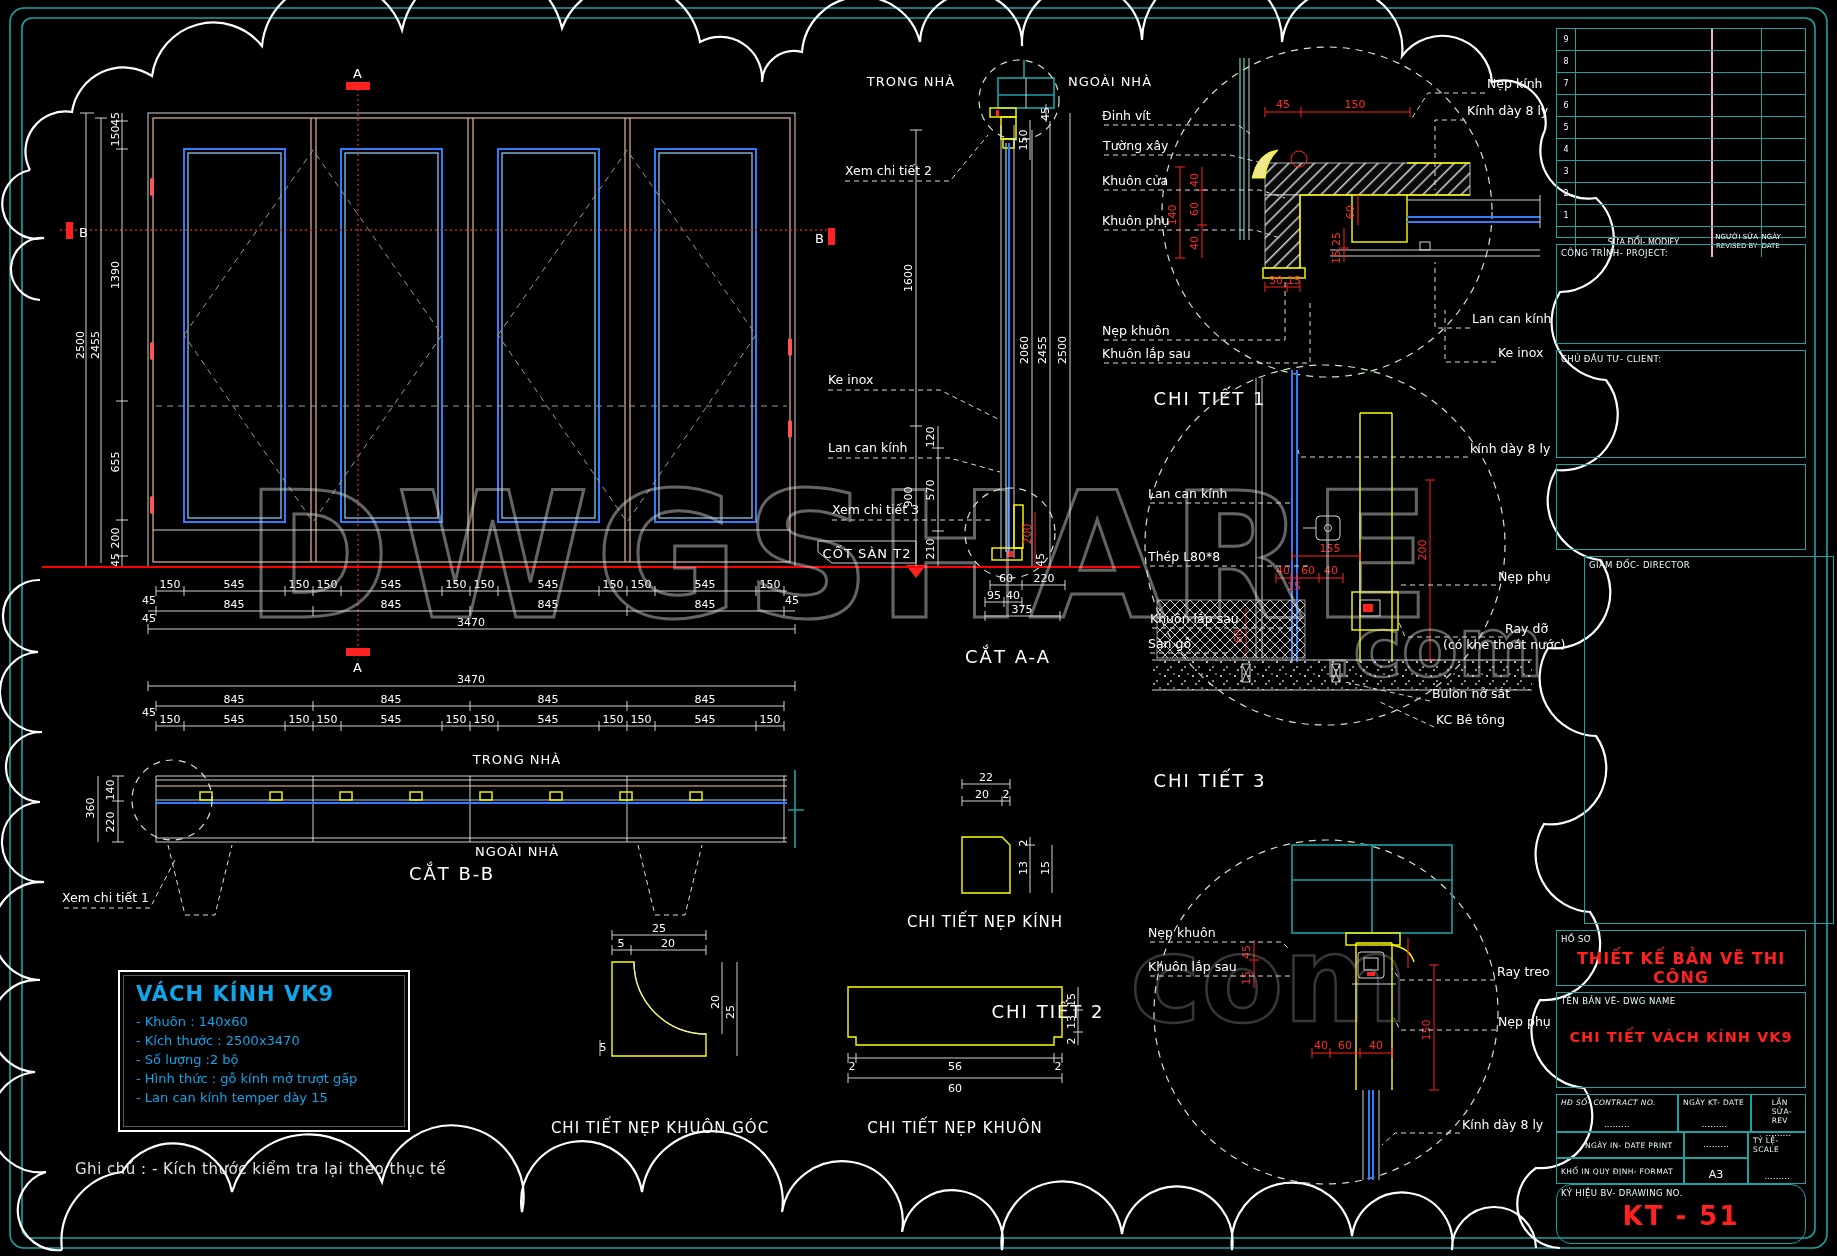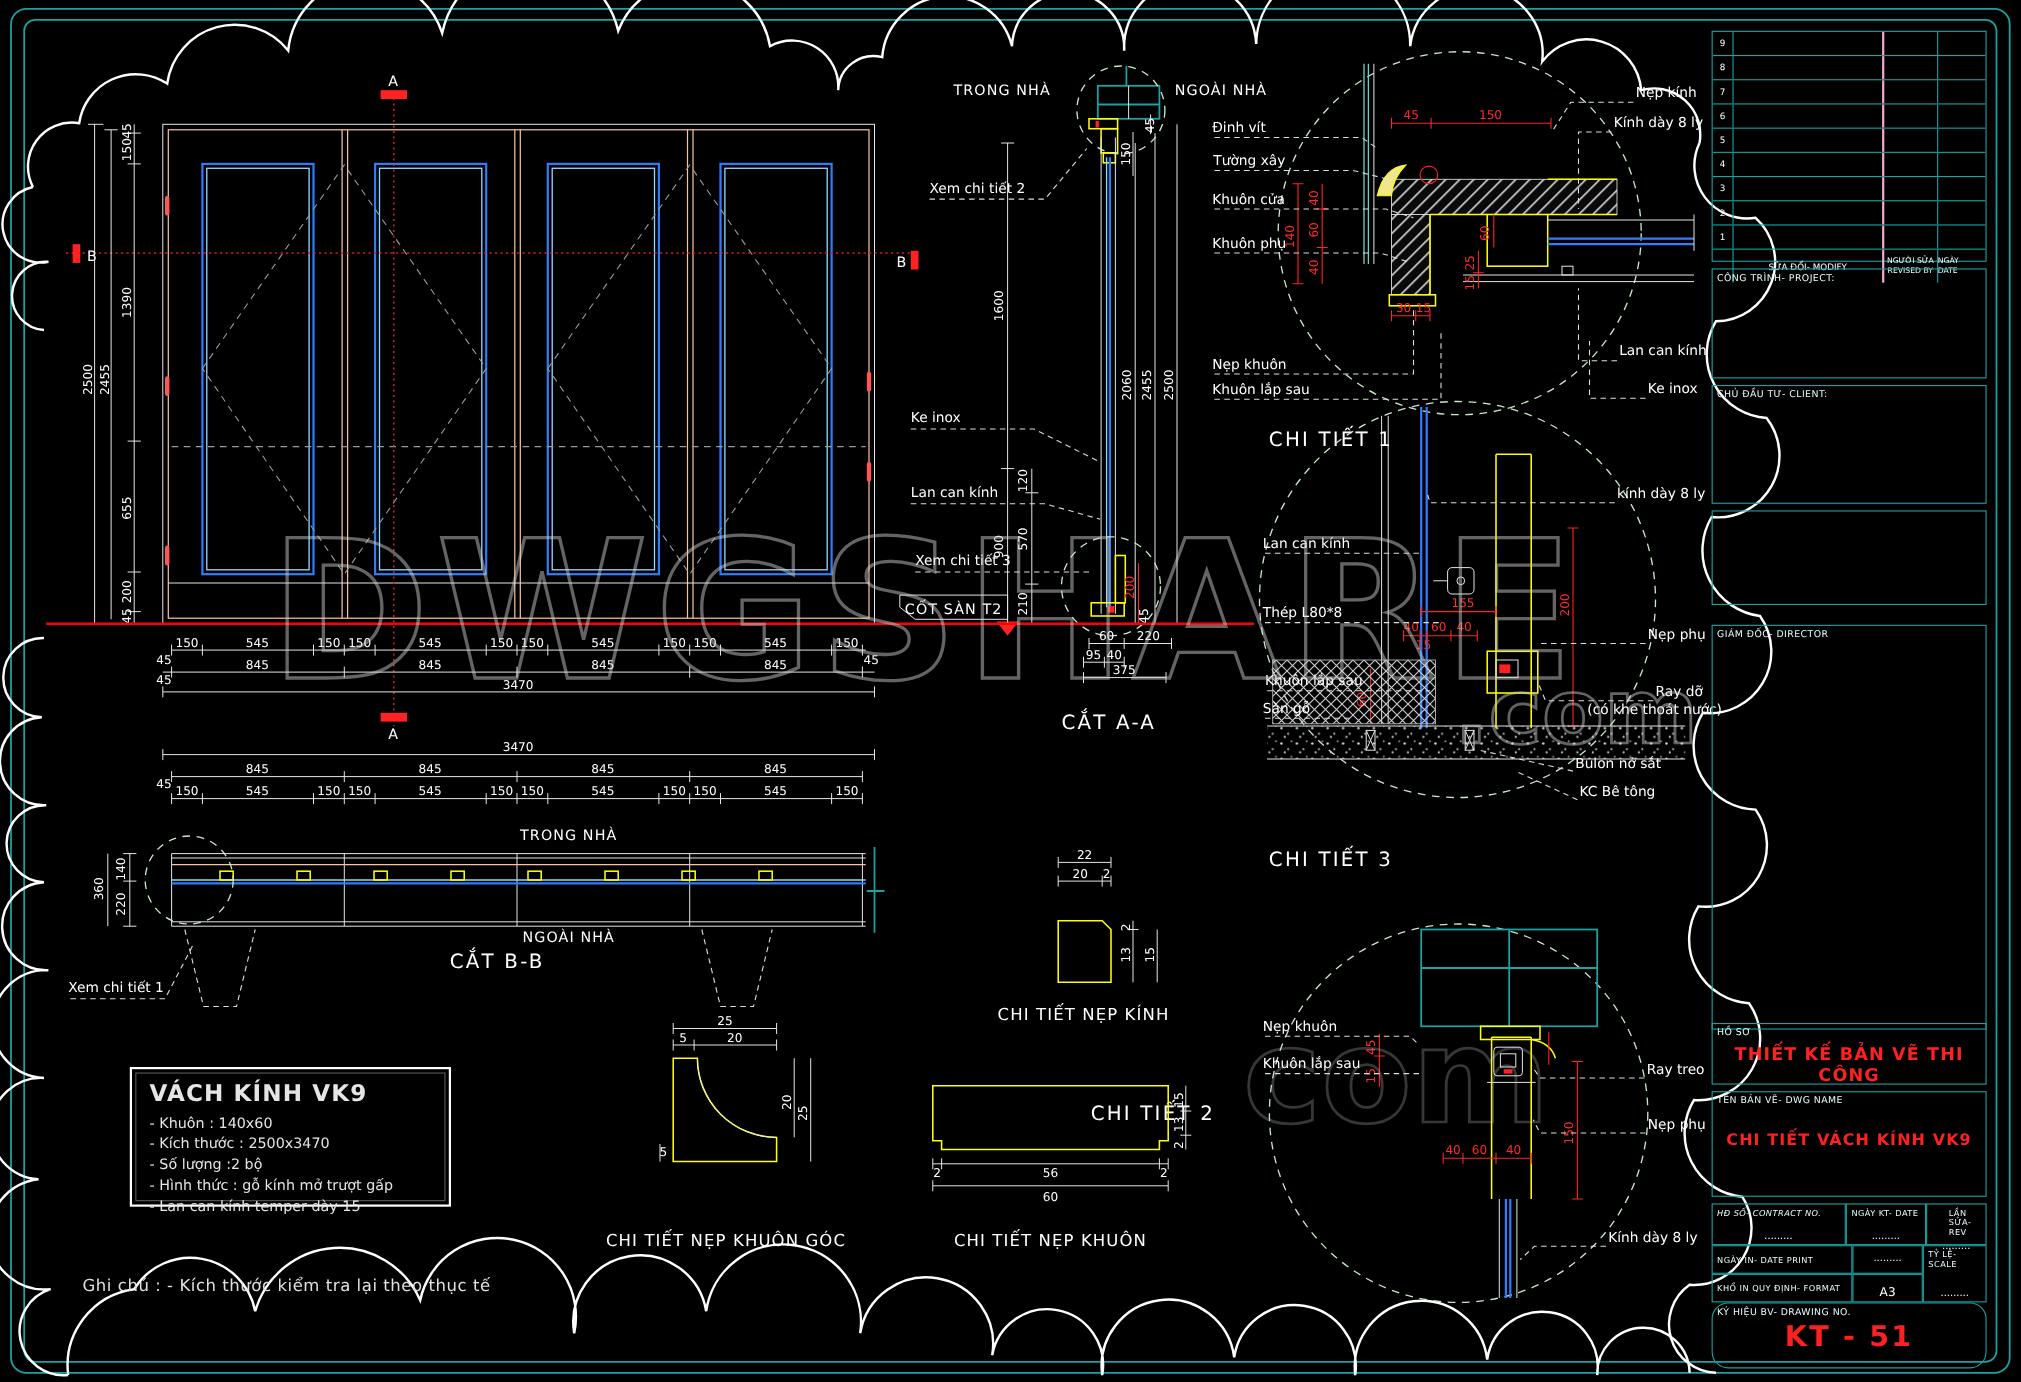--- a/index.html
+++ b/index.html
@@ -31,22 +31,22 @@
   .tlab{font-size:8.5px;letter-spacing:.4px;padding:3px 4px;color:#e8fdfd;}
   .redbig{color:#ff2020;font-weight:bold;text-align:center;letter-spacing:1px;}
   .cellrow{position:absolute;display:flex;left:0;width:250px;box-sizing:border-box;}
   .cell{border:1.5px solid #19a3a3;box-sizing:border-box;display:flex;flex-direction:column;justify-content:space-between;}
   .cval{font-size:9px;text-align:center;color:#fff;padding-bottom:2px;}
   .revrow{display:flex;height:21px;border-bottom:1px solid #19a3a3;}
   .revnum{width:18px;border-right:1px solid #19a3a3;font-size:8px;display:flex;align-items:center;justify-content:center;color:#fff;}
   .revc1{flex:1.55;border-right:2px solid #f9a8d4;}
   .revc2{flex:.55;border-right:1px solid #19a3a3;}
   .revc3{flex:.5;}
-  #specbox{position:absolute;left:118px;top:970px;width:292px;height:127px;border:2px solid #fff;
-           outline:1px solid rgba(255,255,255,.35);outline-offset:-6px;box-sizing:border-box;color:#e5e5e5;}
+  #specbox{position:absolute;left:118px;top:970px;width:292px;height:162px;border:2px solid #fff;
+           outline:1px solid rgba(255,255,255,.35);outline-offset:-6px;box-sizing:border-box;color:#0ea5e9;}
   #specbox .sp-title{font-size:21px;font-weight:bold;letter-spacing:1px;padding:10px 0 6px 16px;}
   #specbox .sp-item{font-size:13px;padding-left:16px;line-height:19px;}
   #note{position:absolute;left:75px;top:1160px;font-size:15px;color:#e0e0e0;letter-spacing:.5px;}
 </style>
 </head>
 <body>
 
 <div id="sheet">
 
 <svg width="1837" height="1256" viewBox="0 0 1837 1256">
@@ -546,21 +546,21 @@
     </div>
   </div>
 
   <div class="tbx" style="top:216px;height:100px;">
     <div class="tlab">CÔNG TRÌNH- PROJECT:</div>
   </div>
   <div class="tbx" style="top:322px;height:108px;">
     <div class="tlab">CHỦ ĐẦU TƯ- CLIENT:</div>
   </div>
   <div class="tbx" style="top:436px;height:86px;"></div>
-  <div class="tbx" style="top:540px;height:368px;">
+  <div class="tbx" style="top:528px;height:368px;margin-left:28px;">
     <div class="tlab">GIÁM ĐỐC- DIRECTOR</div>
   </div>
 
   <div class="tbx" style="top:902px;height:56px;">
     <div class="tlab">HỒ SƠ</div>
     <div class="redbig" style="font-size:16px;margin-top:2px;">THIẾT KẾ BẢN VẼ THI CÔNG</div>
   </div>
 
   <div class="tbx" style="top:964px;height:96px;">
     <div class="tlab">TÊN BẢN VẼ- DWG NAME</div>
@@ -576,21 +576,21 @@
           <div class="tlab" style="font-size:7.5px;">NGÀY KT- DATE</div>
           <div class="cval">.........</div>
         </div>
     <div class="cell" style="width:58px;">
           <div class="tlab" style="font-size:7.5px;padding-left:20px;">LẦN SỬA- REV</div>
           <div class="cval">.........</div>
         </div>
   </div>
 
   <div class="cellrow" style="top:1104px;height:26px;">
-    <div class="cell" style="width:128px;justify-content:center;">
+    <div class="cell" style="width:128px;justify-content:center;padding-left:24px;">
           <div class="tlab" style="font-size:7.5px;">NGÀY IN- DATE PRINT</div>
         </div>
     <div class="cell" style="width:64px;justify-content:center;">
           <div class="cval">.........</div>
         </div>
     <div class="cell" style="width:58px;height:52px;">
           <div class="tlab" style="font-size:7.5px;">TỶ LỆ- SCALE</div>
           <div class="cval">.........</div>
         </div>
   </div>

